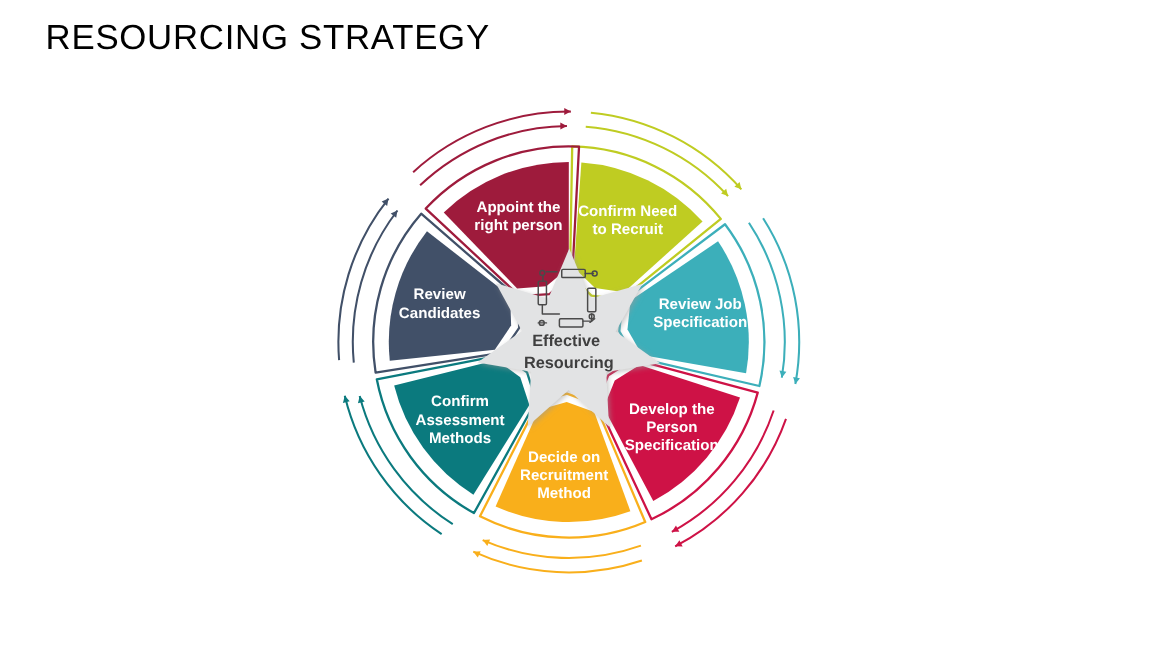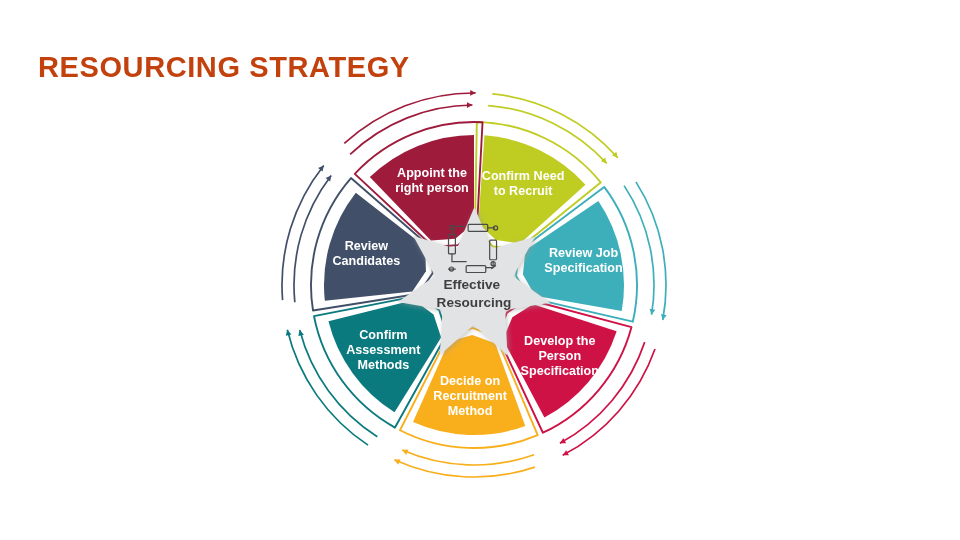--- a/index.html
+++ b/index.html
@@ -12,26 +12,25 @@
     height: 540px;
     overflow: hidden;
     font-family: "Liberation Sans", sans-serif;
     position: relative;
   }
   #page-title {
     position: absolute;
     left: 38px;
     top: 16px;
     font-size: 29px;
-    font-weight: bold;
+    font-weight: normal;
     letter-spacing: 0.6px;
-    color: #c2410c;
+    color: #000000;
     font-family: "Liberation Sans", sans-serif;
     white-space: nowrap;
-    margin-top: 35px;
   }
   #diagram-wrap {
     position: absolute;
     left: 0;
     top: 0;
     width: 960px;
     height: 540px;
   }
   svg { display: block; }
   .wedge-label {

